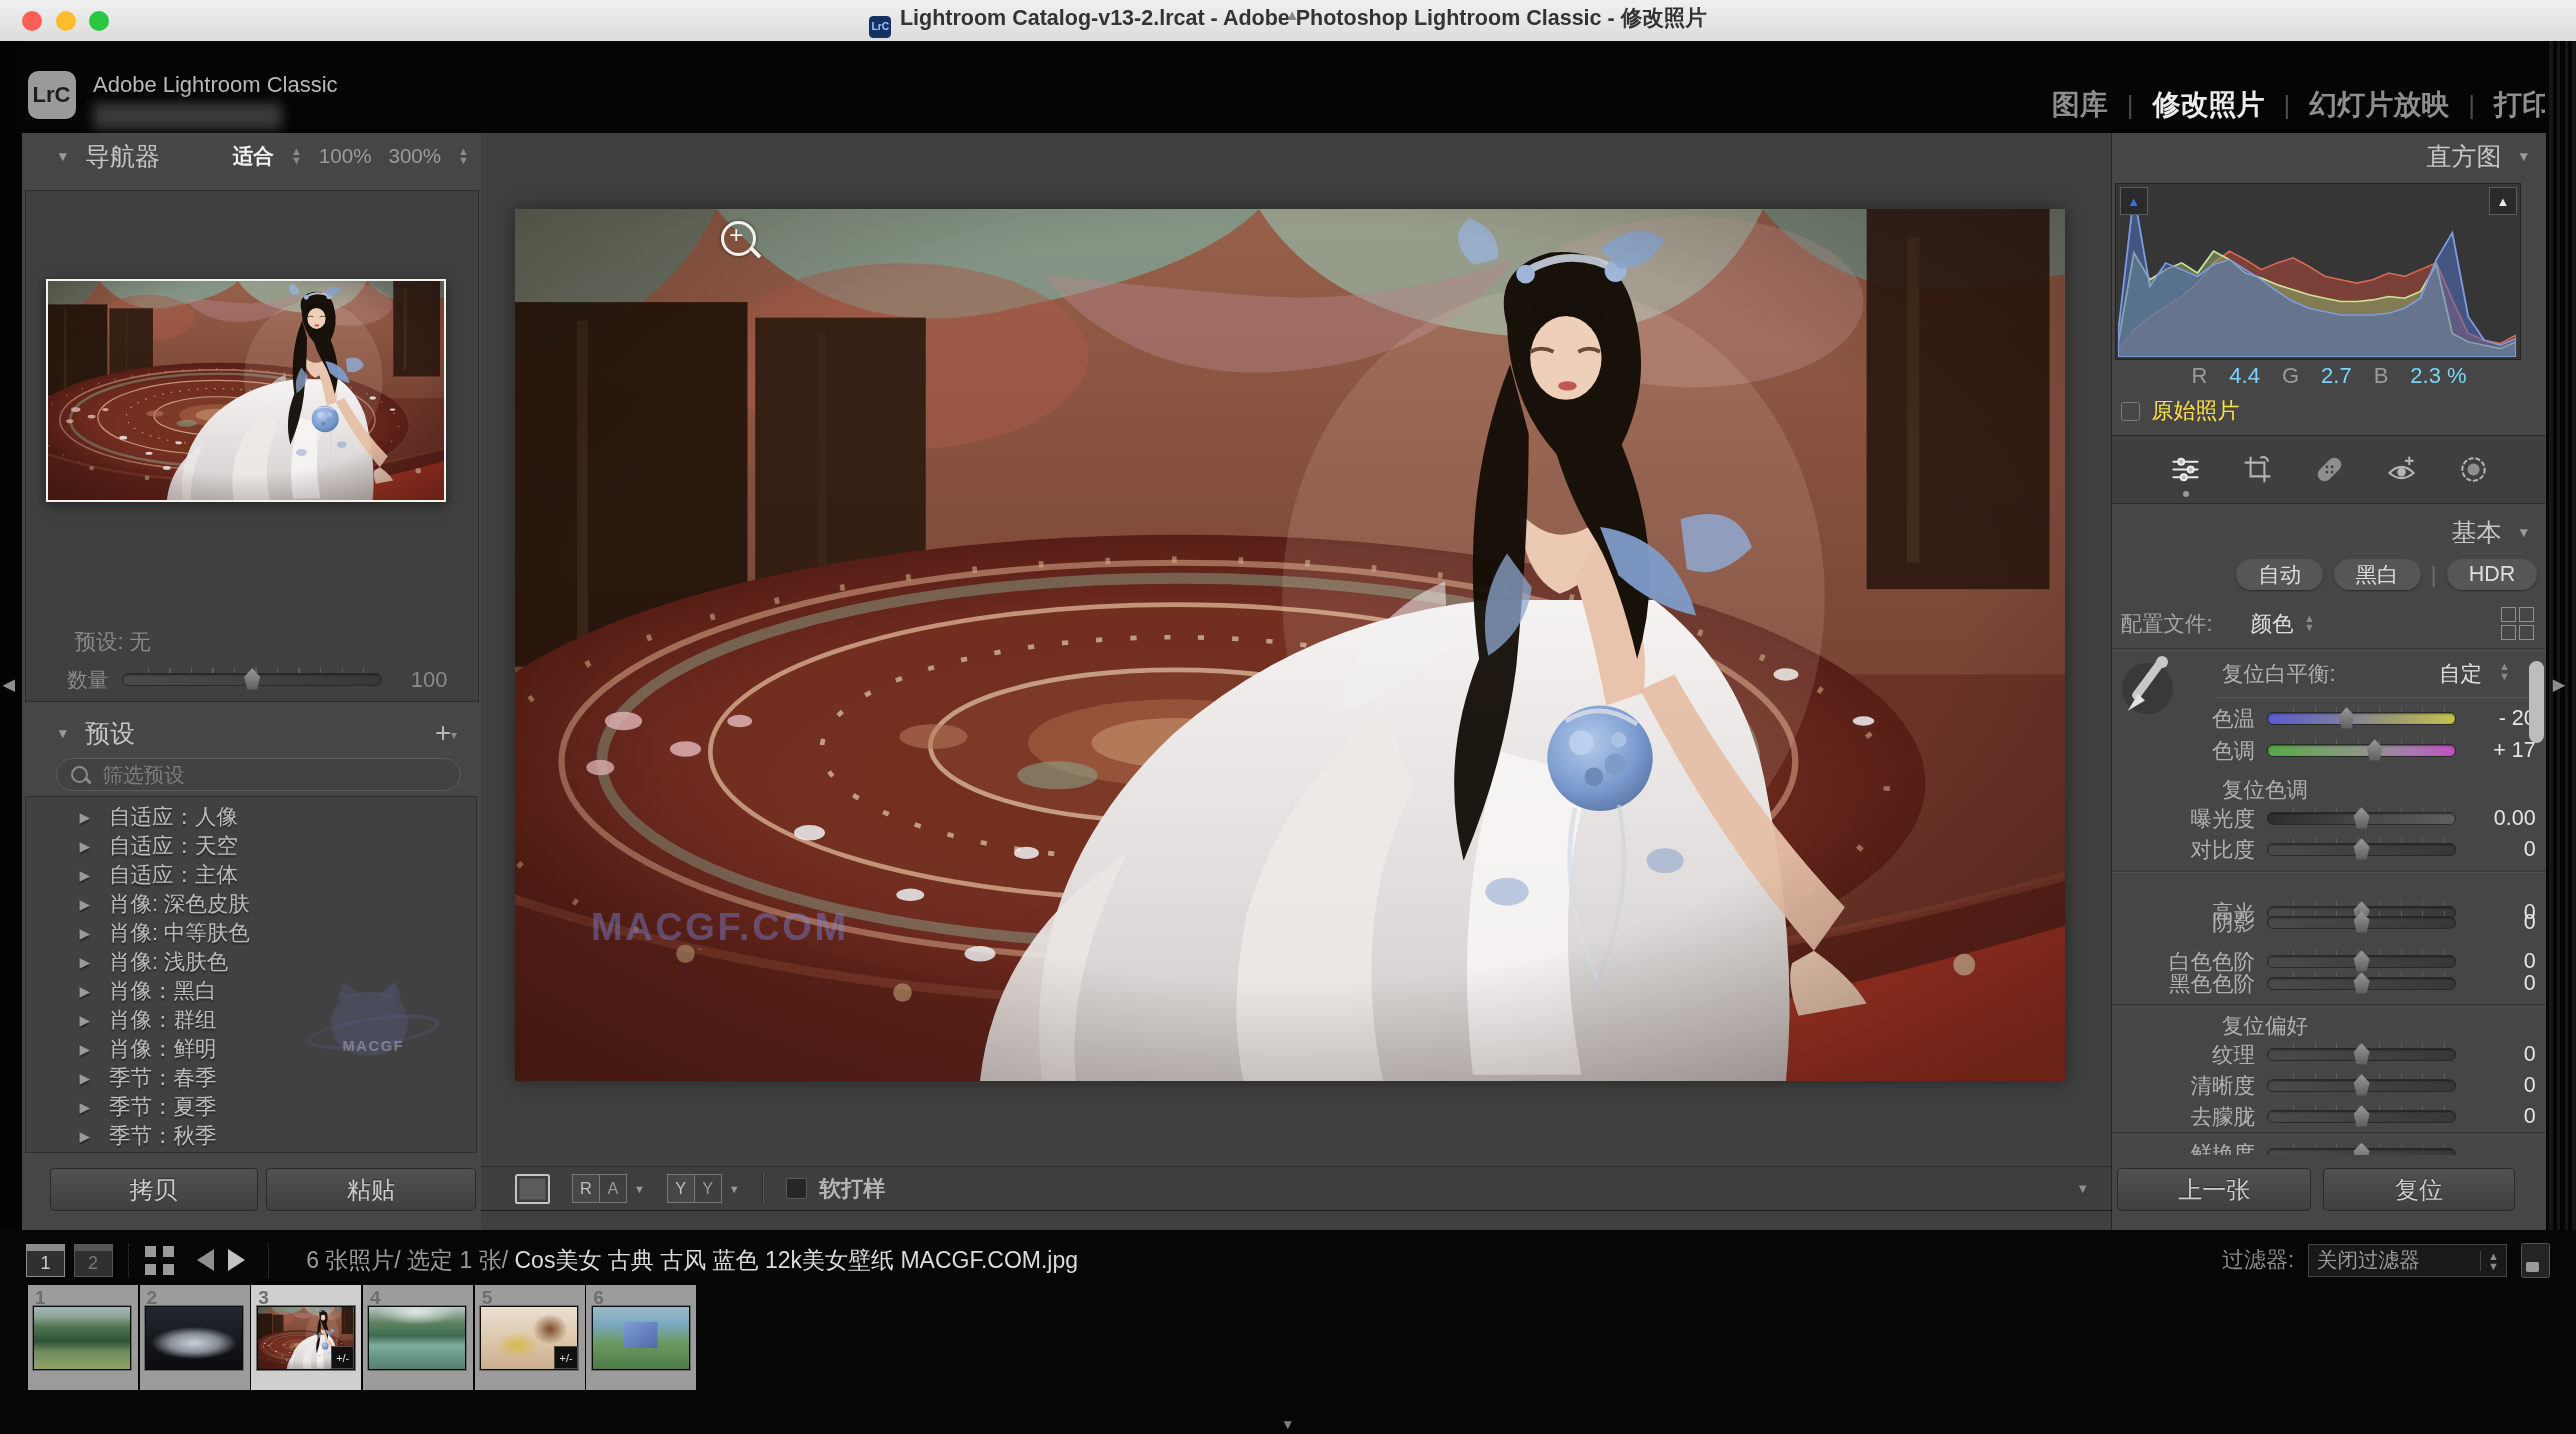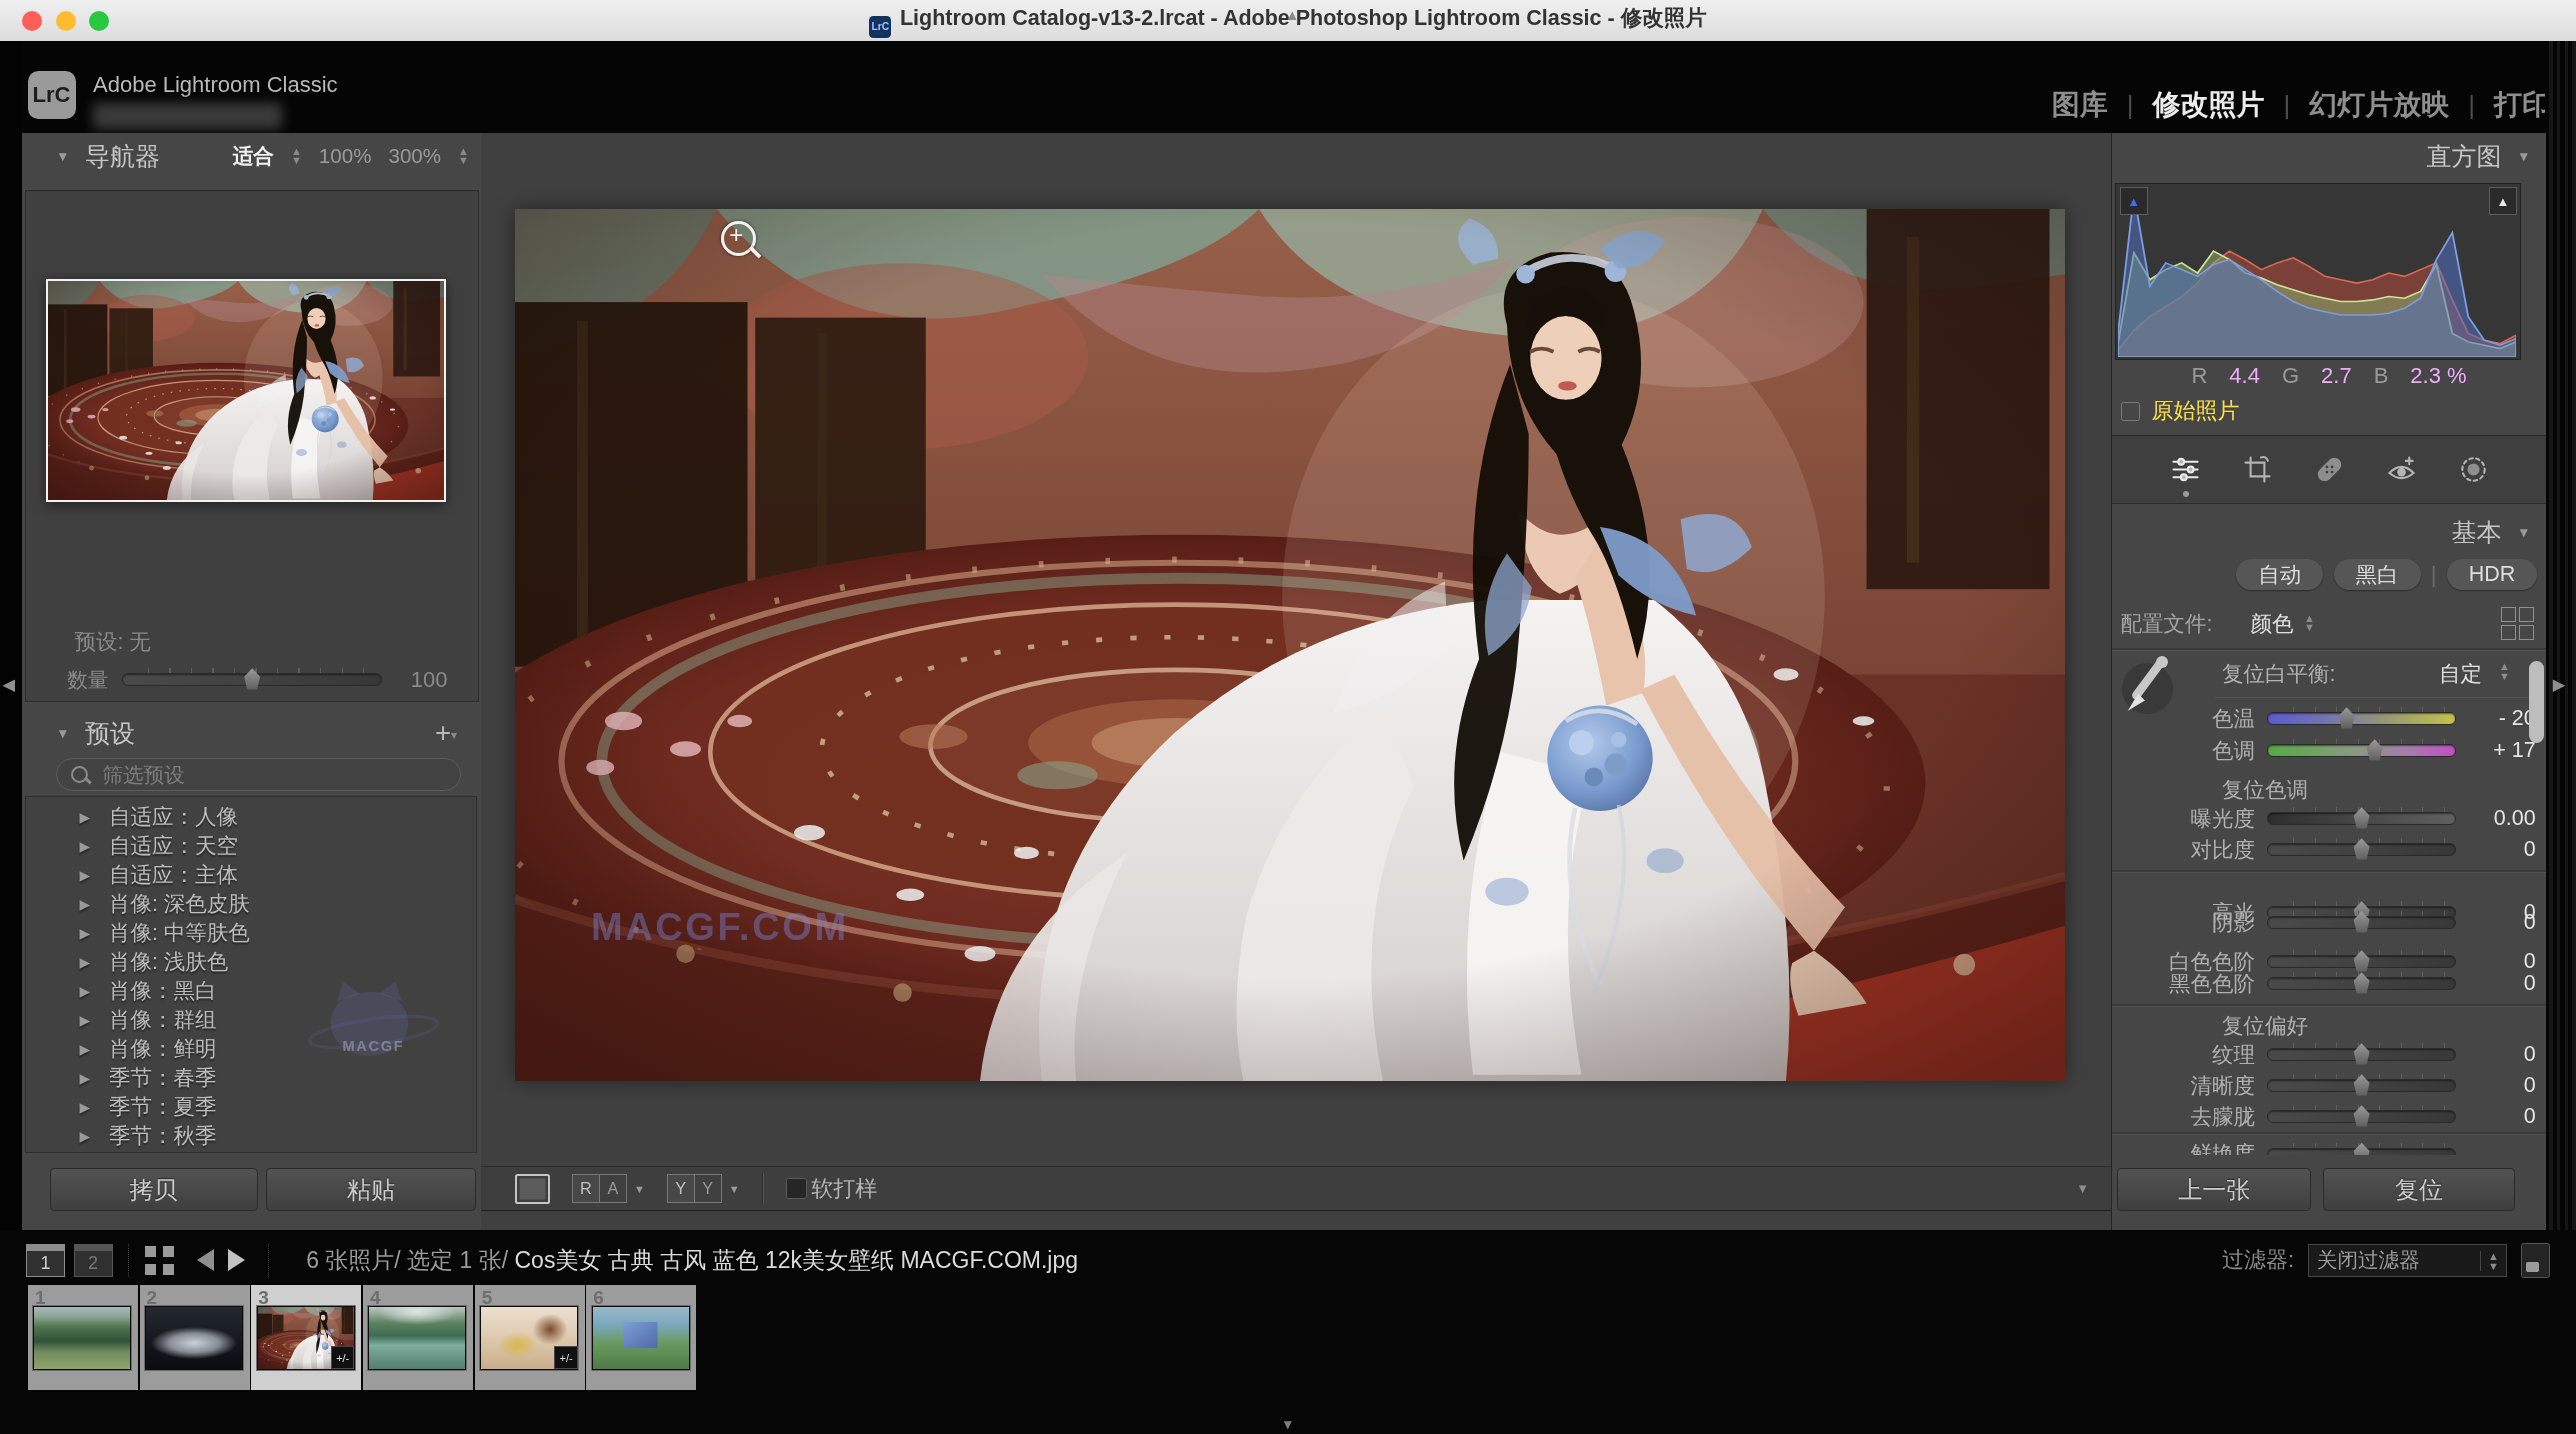--- a/index.html
+++ b/index.html
@@ -93,32 +93,32 @@
   .zoom-cursor::before{content:"+";position:absolute;left:5.2px;top:-2.6px;color:#f2f2f2;font-size:24px;}
   .zoom-cursor::after{content:"";position:absolute;left:24px;top:26px;width:13.7px;height:4.3px;background:#f2f2f2;transform:rotate(45deg);box-shadow:0 0 2.6px rgba(0,0,0,.6);}
   .toolbar{position:absolute;left:0;top:1033px;width:100%;height:45px;background:#3e3e3e;border-top:1.7px solid #2c2c2c;border-bottom:1.7px solid #1e1e1e;display:flex;align-items:center;box-sizing:border-box;padding:0 22px 0 34px;}
   .tb-sq{width:31px;height:26px;border:2.6px solid #c4c4c4;border-radius:2.6px;background:#5c5c5c;box-shadow:inset 0 0 0 2.6px #3e3e3e;}
   .tb-pair{display:flex;margin-left:22px;}
   .tb-cell{width:26px;height:27.5px;border:1.7px solid #787878;background:#474747;color:#c0c0c0;font-size:16.3px;display:flex;align-items:center;justify-content:center;}
   .tb-cell+.tb-cell{border-left:none;background:#3f3f3f;color:#9a9a9a;}
   .tb-dd{margin-left:6.9px;font-size:11px;color:#9a9a9a;}
   .tb-sep{width:1.7px;height:31px;background:#2e2e2e;border-right:0.9px solid #555;margin:0 22px;}
   .tb-check{width:19px;height:19px;background:#262626;border:1.7px solid #5a5a5a;border-radius:2.6px;}
-  .tb-label{margin-left:4px;font-size:22px;color:#b4b4b4;}
+  .tb-label{margin-left:12px;font-size:22px;color:#b4b4b4;font-weight:bold;}
   .tb-end{margin-left:auto;font-size:13px;color:#8e8e8e;}
 
   
   .histo-head{justify-content:flex-end;padding-right:15.5px;gap:15.5px;}
   .histo-box{position:absolute;left:3.4px;top:50px;width:404px;height:175px;background:#363636;border:0.9px solid #222;}
   .histo-box svg{position:absolute;left:1.7px;bottom:1.7px;width:398px;height:168px;}
   .clip{position:absolute;top:3.4px;width:26px;height:26px;background:#2a2a2a;border:0.9px solid #5c5c5c;display:flex;align-items:center;justify-content:center;font-size:13px;z-index:3;}
   .clip.shadow{left:3.4px;color:#3b6df0;}
   .clip.highlight{right:3.4px;color:#e8e8e8;}
   .rgb-row{position:absolute;left:0;top:230px;width:100%;display:flex;justify-content:center;gap:22px;font-size:22px;color:#9a9a9a;}
-  .rgb-row b{color:#f0abfc;font-weight:normal;}
+  .rgb-row b{color:#7dd3fc;font-weight:normal;}
   .orig-row{position:absolute;left:8.6px;top:263px;display:flex;align-items:center;gap:12px;font-size:22px;color:#fde047;}
   .checkbox{width:17px;height:17px;border:1.7px solid #7a7a7a;border-radius:2.6px;background:transparent;}
   .tools-row{position:absolute;left:0;top:302px;width:100%;height:67px;background:#3f3f3f;border-top:0.9px solid #2c2c2c;border-bottom:0.9px solid #2c2c2c;display:flex;align-items:center;justify-content:center;gap:38px;}
   .tool{position:relative;width:34px;height:34px;display:flex;align-items:center;justify-content:center;}
   .tool svg{stroke:#b4b4b4;fill:none;stroke-width:2.4;stroke-linecap:round;}
   .tool.active svg{stroke:#ececec;}
   .tool.active::after{content:"";position:absolute;left:14.6px;bottom:-10.3px;width:6px;height:6px;border-radius:50%;background:#9a9a9a;}
   .basic-head{position:absolute;left:0;top:376px;width:100%;justify-content:flex-end;padding-right:15.5px;gap:15.5px;box-sizing:border-box;}
   .pill-row{position:absolute;right:8.6px;top:426px;display:flex;align-items:center;gap:10.3px;}
   .pill{height:31px;padding:0 22px;background:#565656;border-radius:15.5px;color:#dedede;font-size:21.5px;display:flex;align-items:center;box-shadow:0 0.9px 1.7px rgba(0,0,0,.4);}

